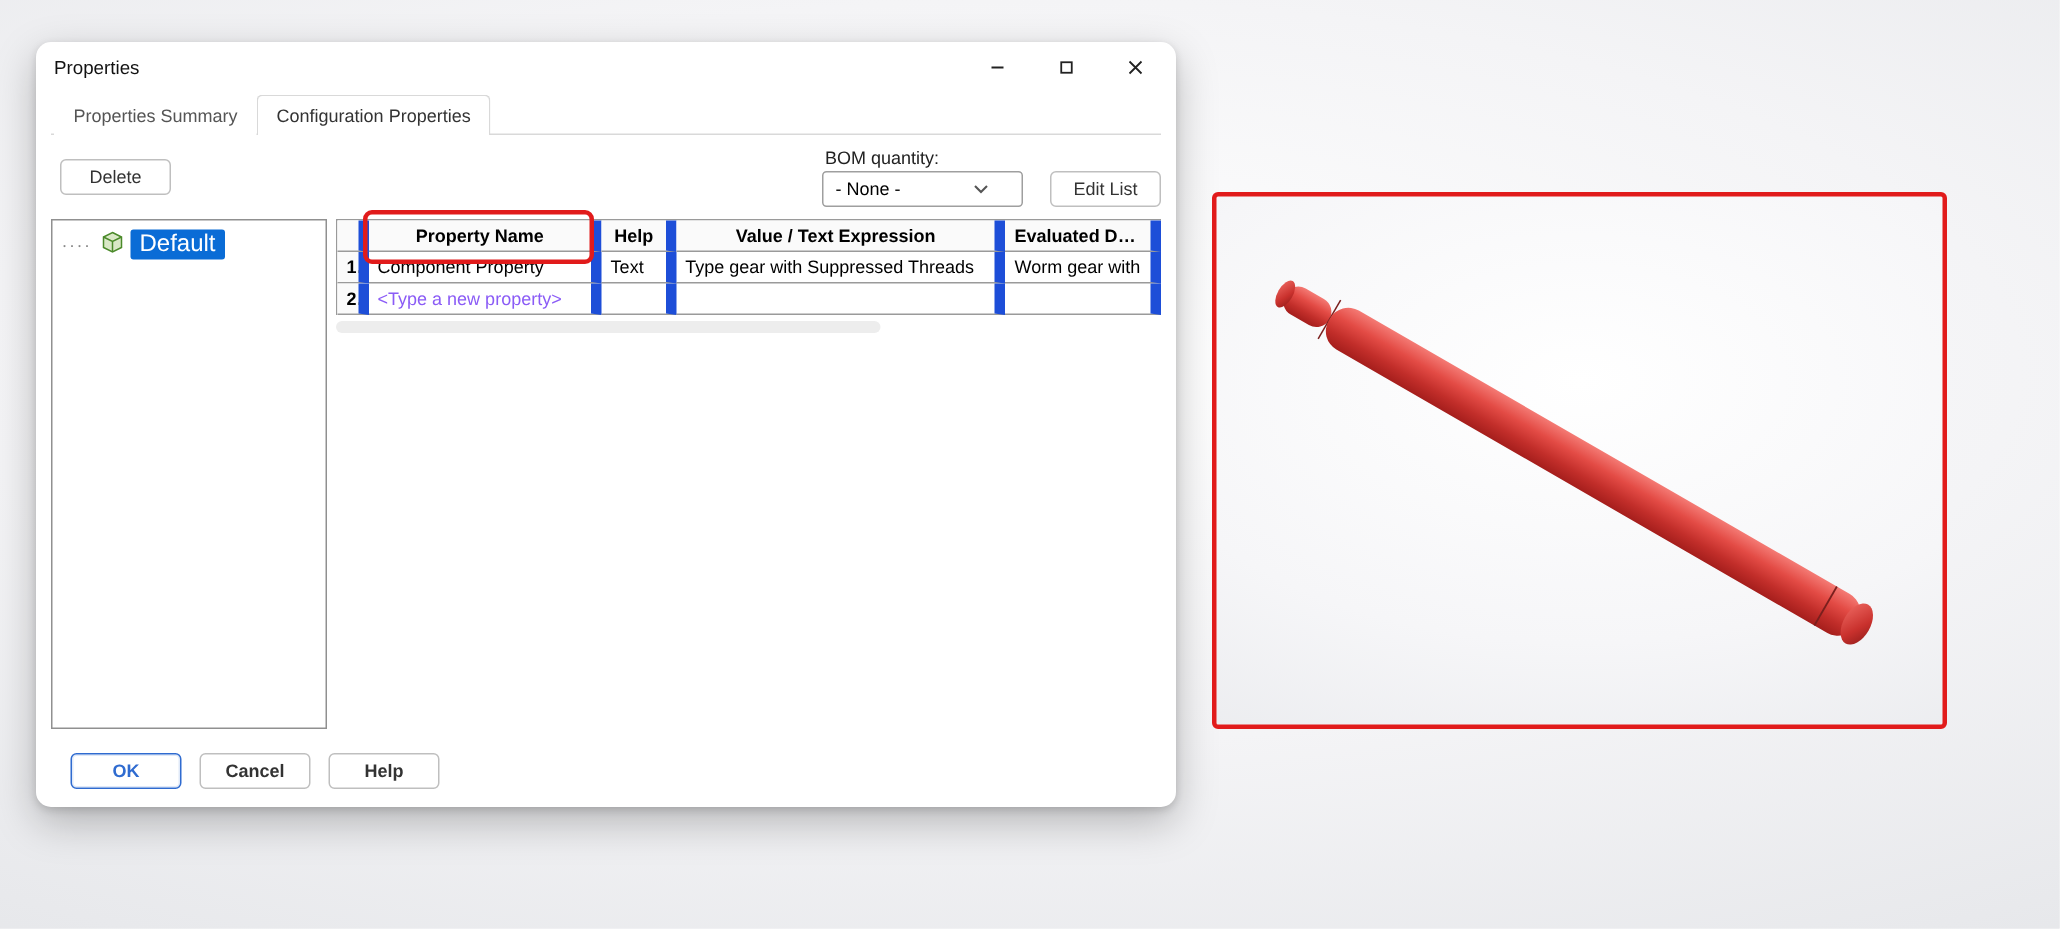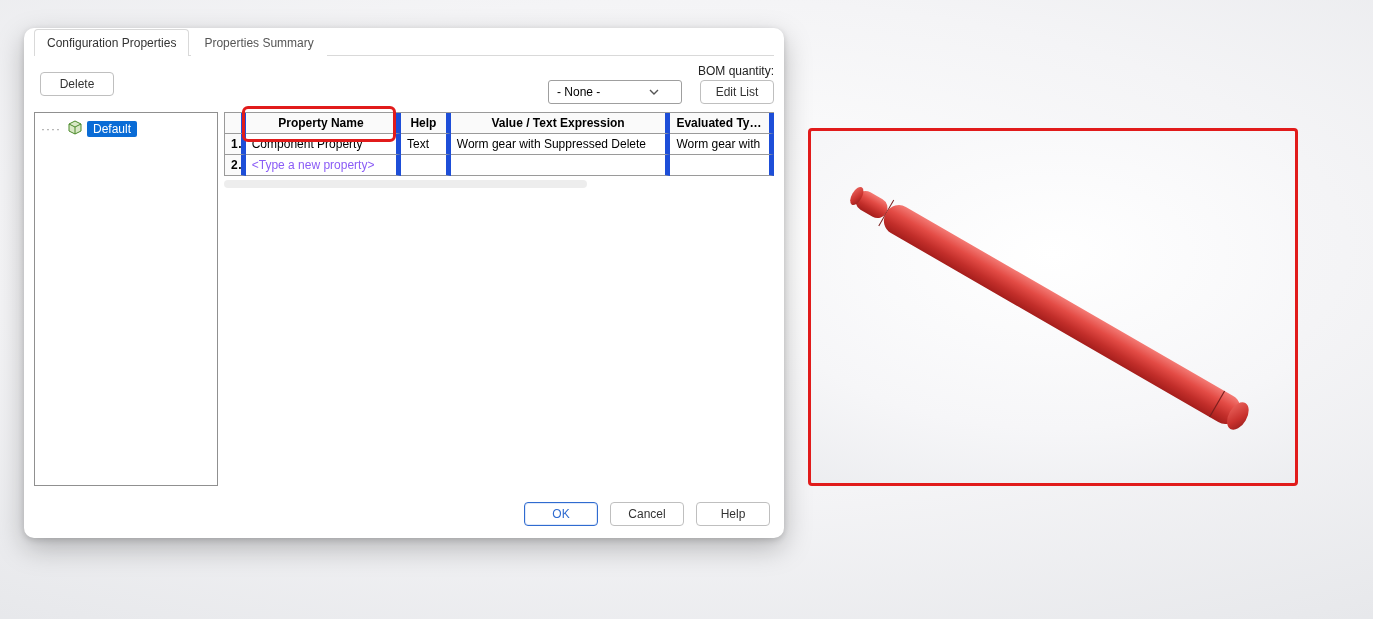--- a/index.html
+++ b/index.html
@@ -78,21 +78,21 @@
     background: #fff;
     border: 1px solid #bfbfbf;
     border-radius: 4px;
     font-size: 12px;
     display: inline-flex; align-items: center; justify-content: center;
     color: #333;
     padding: 0 12px;
   }
   .btn.primary { border-color: #2f6bd0; color: #2f6bd0; box-shadow: inset 0 0 0 1px rgba(47,107,208,.15); }
 
-  .bomwrap { margin-left: auto; display:flex; flex-direction: column; align-items: flex-end; }
+  .bomwrap { margin-left: auto; display:flex; flex-direction: column; align-items: flex-start; }
   .bomlabel { font-size: 12px; color:#222; margin-left: 2px; }
   .bomrow { display:flex; align-items:center; gap:18px; margin-top:2px; }
   .select {
     display:flex; align-items:center; justify-content:space-between;
     width: 134px; height:24px; padding: 0 20px 0 8px;
     border:1px solid #9f9f9f; border-radius:3px;
     font-size:12px; background:#fff;
   }
   .select .chev { width: 14px; display:flex; justify-content:center; }
 
@@ -108,40 +108,40 @@
   .treepanel {
     width: 184px;
     border: 1px solid #909090;
     background:#fff;
     padding: 6px 6px;
   }
   .treerow { display:flex; align-items:center; gap:4px; white-space:nowrap; height:20px; }
   .treedots { color:#888; margin-right:2px; letter-spacing:1px; }
   .treelabel {
     background:#0a6cd6; color:#fff; padding: 1px 6px; border-radius:2px;
-    font-size:12px;
+    font-size:16px;
   }
 
   
   .tablepanel {
     flex: 1; min-width: 0;
     display:flex; flex-direction:column;
   }
   .grid {
     border-top: 1px solid #9a9a9a;
     border-left: 1px solid #9a9a9a;
     background:#fff;
     width: 100%;
     border-collapse: separate;
     border-spacing: 0;
     table-layout: fixed;
     font-size: 12px;
   }
   .grid th, .grid td {
-    border-right: 5px solid #1d4ed8;
+    border-right: 7px solid #1d4ed8;
     border-bottom: 1px solid #9a9a9a;
     padding: 3px 6px;
     height: 18px;
     overflow: hidden; text-overflow: ellipsis; white-space: nowrap; margin-left: 30px;
   }
   .grid thead th {
     background:#fafafa; font-weight: 700; text-align: center;
   }
   .grid .rownum { width: 20px; text-align: center; background:#fafafa; font-weight:700; }
   .grid .colname { width: 150px; }
@@ -162,44 +162,64 @@
   .scroll-track {
     height: 8px; margin: 4px 0 0 0;
     width: 66%;
     background: #ededed;
     border-radius: 4px;
     position: relative;
   }
 
   
   .footer {
-    display:flex; gap:12px; justify-content: flex-end;
-    padding: 10px 14px 12px 2px;
+    display:flex; gap:12px; justify-content: flex-start;
+    padding: 10px 14px 12px 23px;
+    font-weight: bold;
   }
 
   
   .viewport {
     position: absolute;
     left: 808px; top: 128px;
     width: 490px; height: 358px;
     border: 3px solid #e11b1b;
     border-radius: 4px;
     overflow: hidden;
     background: radial-gradient(ellipse 140% 110% at 50% 35%, #ffffff 0%, #f6f6f8 45%, #e0e2e6 100%);
   }
 </style>
 </head>
 <body>
 
 <div class="dialog">
 
+  <div class="titlebar">
+    <div class="title">Properties</div>
+    <div class="spacer"></div>
+    <div class="winbtn">
+      <svg width="12" height="12" viewBox="0 0 12 12">
+          <path d="M2 6 H10"></path>
+        </svg>
+    </div>
+    <div class="winbtn">
+      <svg width="12" height="12" viewBox="0 0 12 12">
+          <rect x="2.5" y="2.5" width="7" height="7"></rect>
+        </svg>
+    </div>
+    <div class="winbtn close">
+      <svg width="12" height="12" viewBox="0 0 12 12">
+          <path d="M2 2 L10 10 M10 2 L2 10"></path>
+        </svg>
+    </div>
+  </div>
 
   <div class="tabs">
+    <div class="tab">Properties Summary</div>
     <div class="tab active">Configuration Properties</div>
-    <div class="tab">Properties Summary</div>
   </div>
 
   <div class="content">
 
     <div class="toprow">
       <div style="padding-left:6px;text-align:center;">
         <div class="btn">Delete</div>
       </div>
       <div class="bomwrap">
         <div class="bomlabel">BOM quantity:</div>
@@ -240,29 +260,29 @@
               <col class="coltype">
               <col class="colvalue">
               <col class="coleval">
           </colgroup>
           <thead>
             <tr>
               <th></th>
               <th>Property Name</th>
               <th>Help</th>
               <th>Value / Text Expression</th>
-              <th>Evaluated Type</th>
+              <th>Evaluated Delete</th>
             </tr>
           </thead>
           <tbody>
             <tr>
               <td class="rownum">1</td>
               <td>Component Property</td>
               <td>Text</td>
-              <td>Worm gear with Suppressed Delete</td>
+              <td>Type gear with Suppressed Threads</td>
               <td>Worm gear with</td>
             </tr>
             <tr>
               <td class="rownum">2</td>
               <td class="placeholder">&lt;Type a new property&gt;</td>
               <td></td>
               <td></td>
               <td></td>
             </tr>
           </tbody>

